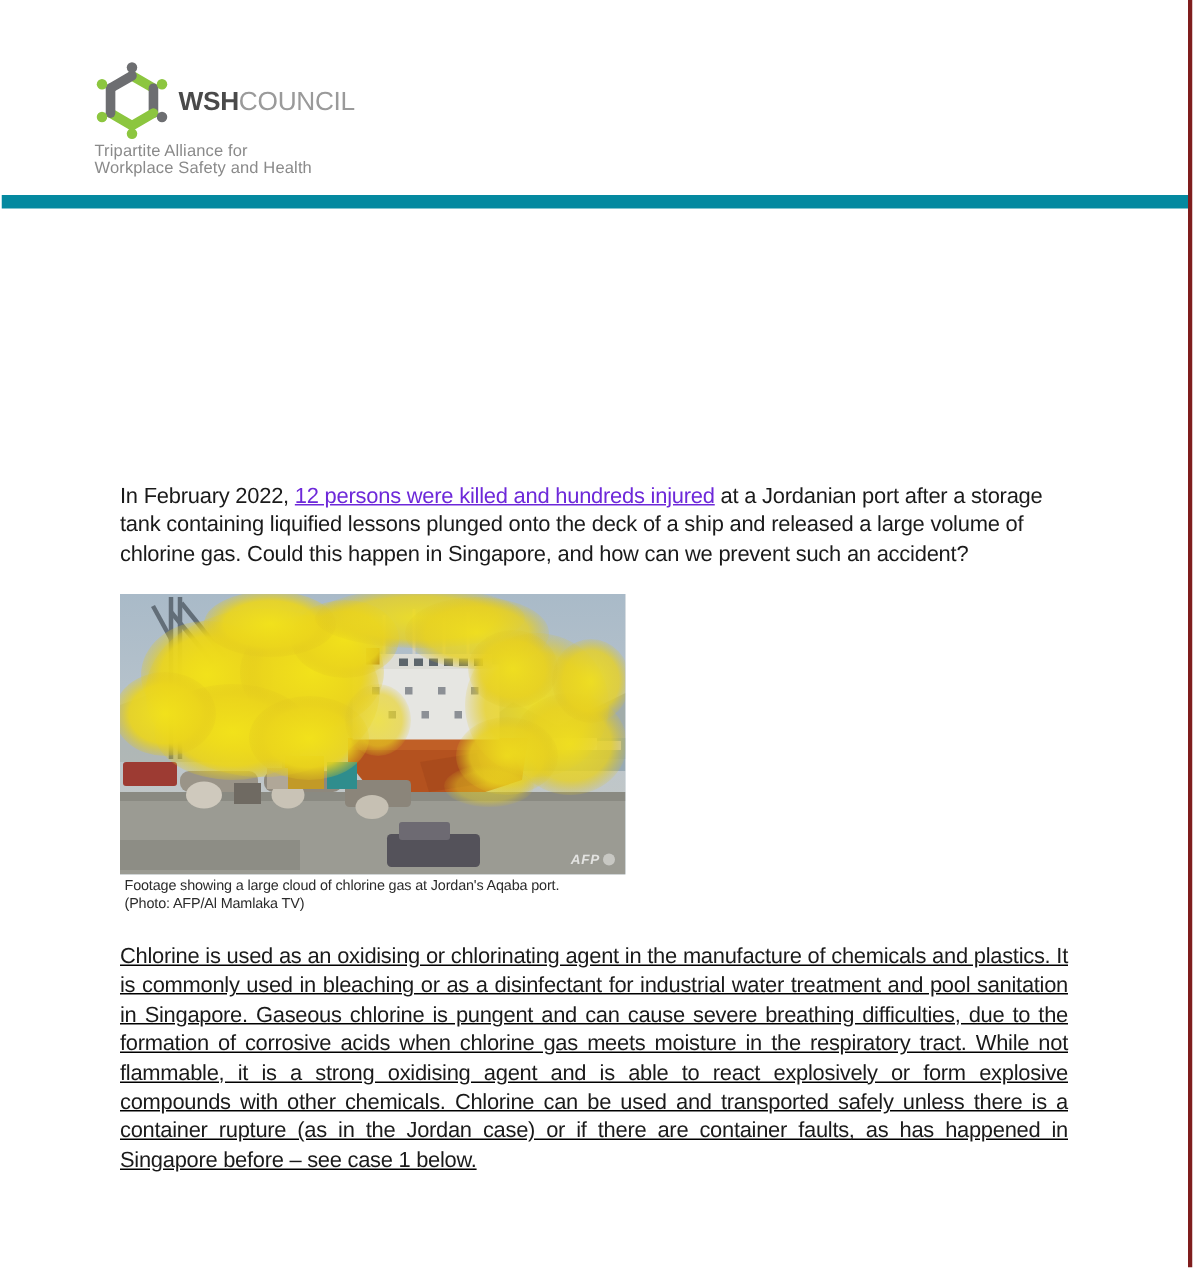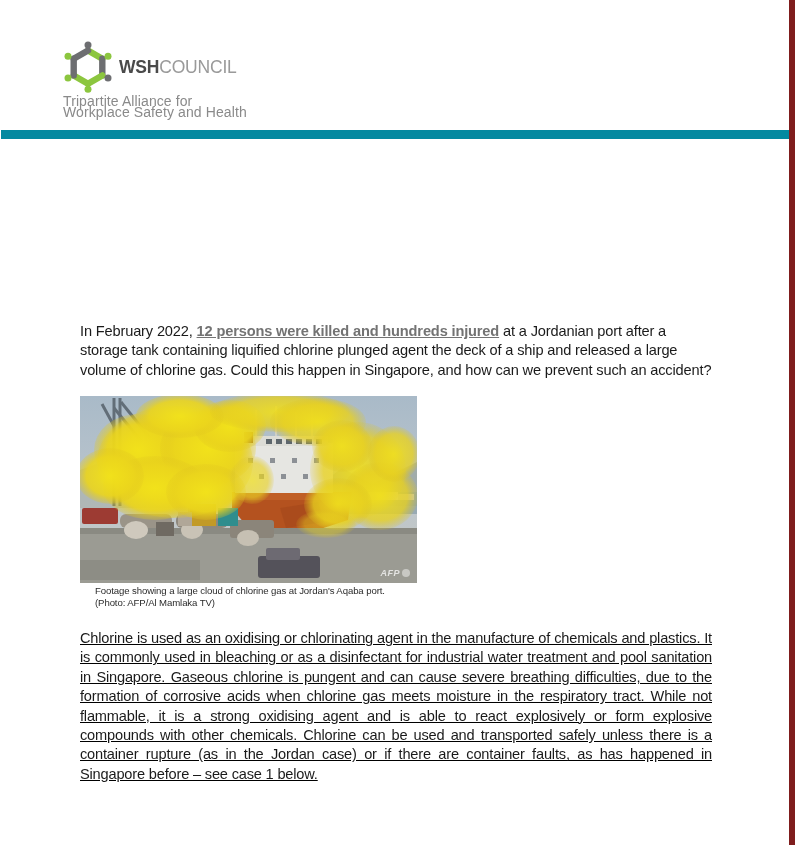--- a/index.html
+++ b/index.html
@@ -16,21 +16,21 @@
     -webkit-font-smoothing: antialiased;
   }
 
   
   .page {
     position: absolute;
     left: 0; top: 0;
     width: 795px;
     height: 845px;
     background: #ffffff;
-    border-right: 6px solid #7f1d1d;
+    border-right: 3px solid #7f1d1d;
     border-left: 1px solid #ffffff;
     box-sizing: border-box;
     overflow: hidden;
   }
 
   
   .header {
     position: absolute;
     left: 0; top: 0;
     width: 795px;
@@ -65,21 +65,21 @@
     color: #4a4a4a;
   }
   .logo-wordmark .wm-light {
     font-weight: normal;
     color: #9a9a9a;
   }
   .logo-tagline {
     position: absolute;
     left: 2px;
     top: 56px;
-    font-size: 14px;
+    font-size: 11px;
     line-height: 10.5px;
     color: #8a8a8a;
     white-space: pre-line;
     letter-spacing: 0.1px;
   }
 
   
   .teal-bar {
     position: absolute;
     left: 0;
@@ -123,23 +123,22 @@
     color: #1a1a1a;
     margin: 0;
     text-align: justify;
     letter-spacing: -0.18px;
   }
   .para-intro {
     text-align: left;
     letter-spacing: -0.15px;
   }
   .para a.inline-link {
-    color: #737373;
+    color: #6d28d9;
     text-decoration: underline;
-    font-weight: bold;
   }
 
   
   .figure {
     position: absolute;
     left: 79px;
     top: 396px;
     width: 337px;
     height: 187px;
   }
@@ -165,21 +164,21 @@
   .afp-dot {
     display: inline-block;
     width: 8px; height: 8px;
     border-radius: 50%;
     background: rgba(255,255,255,0.45);
     margin-left: 2px;
     vertical-align: -1px;
   }
   .caption {
     position: absolute;
-    left: 94px;
+    left: 82px;
     top: 585px;
     width: 420px;
     font-size: 9.6px;
     line-height: 12.2px;
     color: #2b2b2b;
     white-space: pre-line;
     letter-spacing: -0.1px;
   }
 
   .body-para-1 {
@@ -232,21 +231,21 @@
       </div>
 
       <div class="logo-tagline">Tripartite Alliance for
 Workplace Safety and Health</div>
     </div>
   </div>
 
   <div class="teal-bar"></div>
 
   <div class="content">
-    <p class="para para-intro"><span>In February 2022, </span><a class="inline-link" href="#">12 persons were killed and hundreds injured</a><span> at a Jordanian port after a storage tank containing liquified chlorine plunged agent the deck of a ship and released a large volume of chlorine gas. Could this happen in Singapore, and how can we prevent such an accident?</span></p>
+    <p class="para para-intro"><span>In February 2022, </span><a class="inline-link" href="#">12 persons were killed and hundreds injured</a><span> at a Jordanian port after a storage tank containing liquified lessons plunged onto the deck of a ship and released a large volume of chlorine gas. Could this happen in Singapore, and how can we prevent such an accident?</span></p>
   </div>
 
   <div class="figure">
     <div class="photo">
       <svg width="337" height="187" viewBox="0 0 337 187" xmlns="http://www.w3.org/2000/svg">
         <defs>
           <linearGradient id="skyGrad" x1="0" y1="0" x2="0" y2="1">
             <stop offset="0%" stop-color="#a9bac8"></stop>
             <stop offset="55%" stop-color="#bcc6cd"></stop>
             <stop offset="100%" stop-color="#c9c8bf"></stop>

